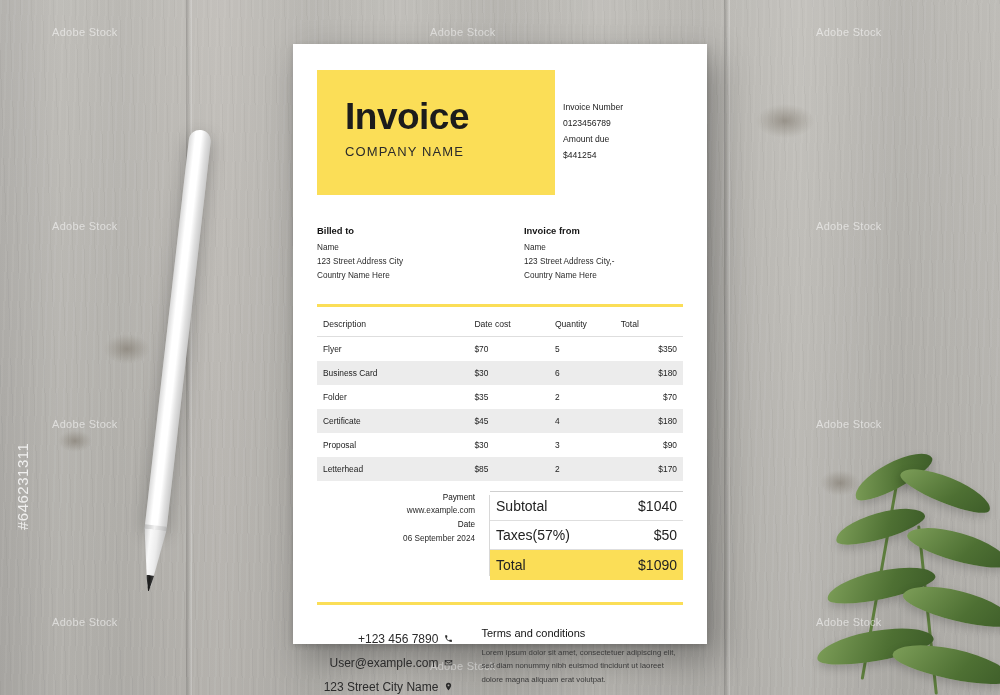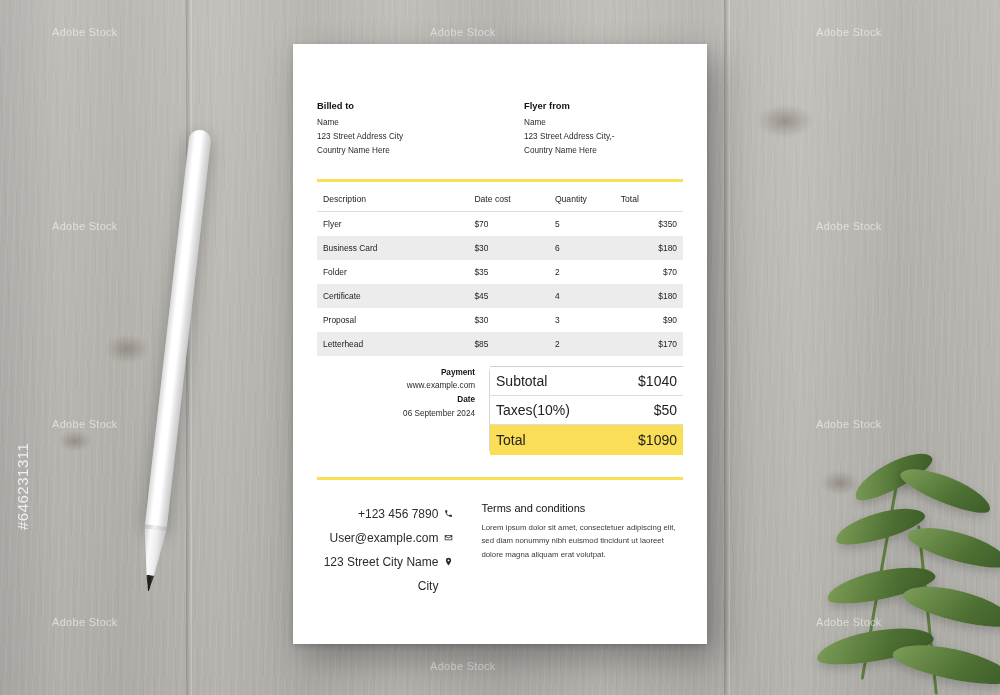--- a/index.html
+++ b/index.html
@@ -221,21 +221,21 @@
   .lower { display: flex; margin-top: 10px; }
   .pay {
     width: 47%;
     text-align: right;
     padding-right: 14px;
     border-right: 0;
     font-size: 8.2px;
     color: #2a2a2a;
     line-height: 1.7;
   }
-  .pay .lbl { font-weight: bold; color: #141414; }
+  .pay .lbl { font-weight: normal; color: #141414; }
   .pay-divider { width: 1px; background: #d8d8d8; margin: 4px 0 4px 0; }
 
   .totals { flex: 1; font-size: 14px; color: #222; }
   .totals .row {
     display: flex;
     justify-content: space-between;
     padding: 6px 6px 6px 6px;
     border-bottom: 1px solid #dedede;
   }
   .totals .row:first-child { border-top: 1px solid #cfcfcf; }
@@ -324,30 +324,42 @@
 <div class="wm" style="left:52px;top:418px;">Adobe Stock</div>
 <div class="wm" style="left:816px;top:418px;">Adobe Stock</div>
 <div class="wm" style="left:52px;top:616px;">Adobe Stock</div>
 <div class="wm" style="left:430px;top:660px;">Adobe Stock</div>
 <div class="wm" style="left:816px;top:616px;">Adobe Stock</div>
 <div class="wm-id">#646231311</div>
 
 <div class="page">
   <div class="inner">
 
+    <div class="header">
+      <div class="title-block">
+        <div class="title">Invoice</div>
+        <div class="subtitle">COMPANY NAME</div>
+      </div>
+      <div class="meta">
+        <div>Invoice Number</div>
+        <div>0123456789</div>
+        <div>Amount due</div>
+        <div>$441254</div>
+      </div>
+    </div>
 
     <div class="billing">
       <div class="col">
         <h4>Billed to</h4>
         <div>Name</div>
         <div>123 Street Address  City</div>
         <div>Country Name Here</div>
       </div>
       <div class="col right">
-        <h4>Flyer from</h4>
+        <h4>Invoice from</h4>
         <div>Name</div>
         <div>123 Street Address  City,-</div>
         <div>Country Name Here</div>
       </div>
     </div>
 
     <div class="rule-yellow"></div>
 
     <table class="items">
       <thead>
@@ -405,21 +417,21 @@
         <div class="lbl">Date</div>
         <div>06 September 2024</div>
       </div>
       <div class="pay-divider"></div>
       <div class="totals">
         <div class="row">
           <span>Subtotal</span>
           <span>$1040</span>
         </div>
         <div class="row">
-          <span>Taxes(10%)</span>
+          <span>Taxes(57%)</span>
           <span>$50</span>
         </div>
         <div class="row grand">
           <span>Total</span>
           <span>$1090</span>
         </div>
       </div>
     </div>
 
     <div class="rule-yellow-2"></div>

